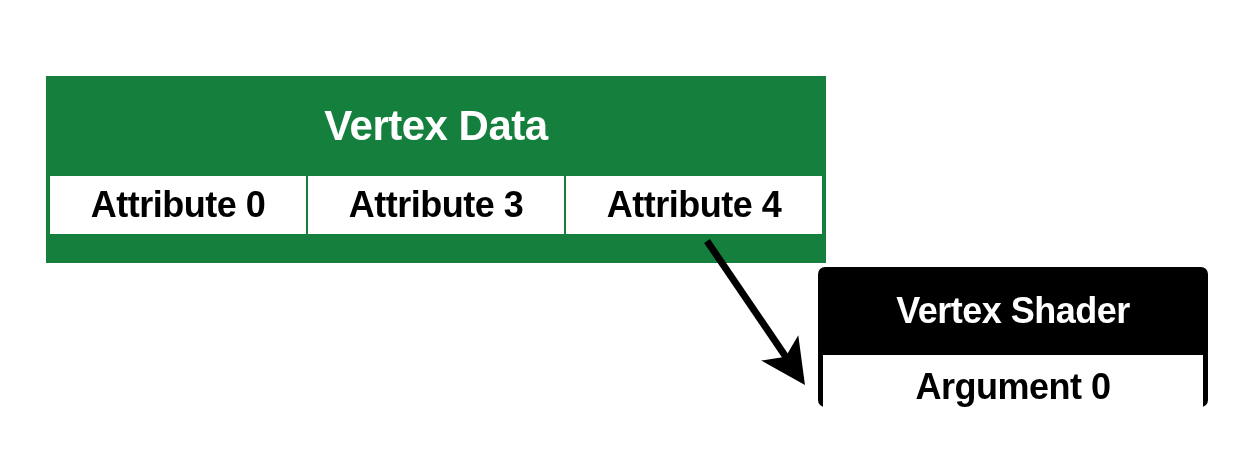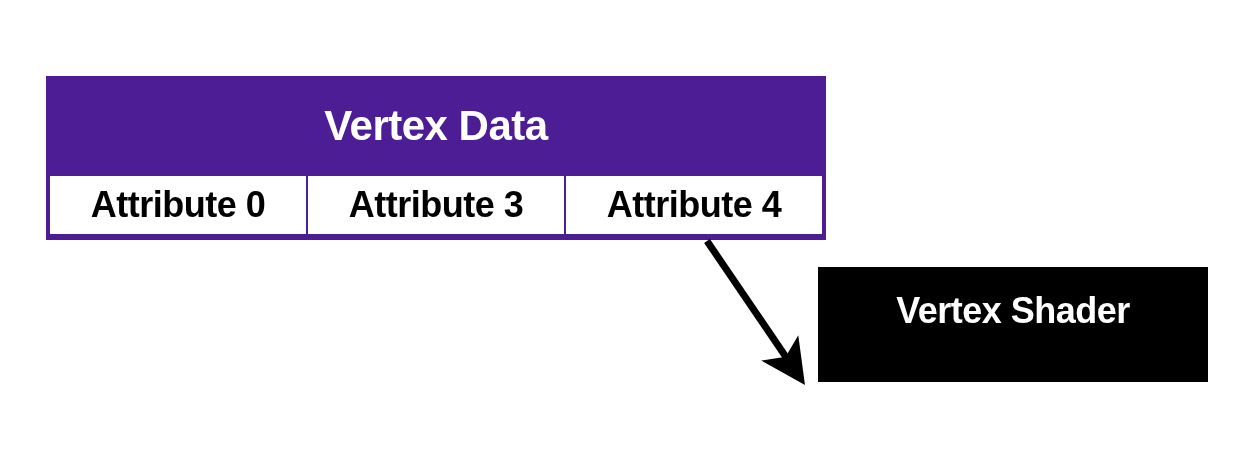--- a/index.html
+++ b/index.html
@@ -15,22 +15,22 @@
     overflow: hidden;
     font-family: "Liberation Sans", sans-serif;
   }
 
   
   .vertex-data-block {
     position: absolute;
     left: 46px;
     top: 76px;
     width: 780px;
-    height: 164px;
-    background: #4c1d95;
+    height: 187px;
+    background: #15803d;
     box-sizing: border-box;
     padding: 0;
   }
   .vertex-data-title {
     position: absolute;
     left: 0;
     top: 0;
     width: 100%;
     height: 100px;
     color: #ffffff;
@@ -63,23 +63,24 @@
     justify-content: center;
     line-height: 1;
   }
 
   
   .vertex-shader-block {
     position: absolute;
     left: 818px;
     top: 267px;
     width: 390px;
-    height: 115px;
+    height: 140px;
     background: #000000;
     box-sizing: border-box;
+    border-radius: 7px;
   }
   .vertex-shader-title {
     position: absolute;
     left: 0;
     top: 0;
     width: 100%;
     height: 88px;
     color: #ffffff;
     font-size: 36px;
     font-weight: bold;
@@ -159,16 +160,19 @@
     <defs>
       <marker id="arrowhead" markerWidth="7" markerHeight="7" refX="2.6" refY="3.5" orient="auto" markerUnits="strokeWidth">
         <path d="M0,0.3 L6.4,3.5 L0,6.7 L1.5,3.5 Z" fill="#000000"></path>
       </marker>
     </defs>
     <line x1="707" y1="241" x2="790" y2="363" stroke="#000000" stroke-width="7" marker-end="url(#arrowhead)"></line>
   </svg>
 
   <div class="vertex-shader-block">
     <div class="vertex-shader-title">Vertex Shader</div>
+    <div class="argument-row">
+      <div class="argument-cell">Argument 0</div>
+    </div>
   </div>
 
 
 </div>
 
 </body></html>

